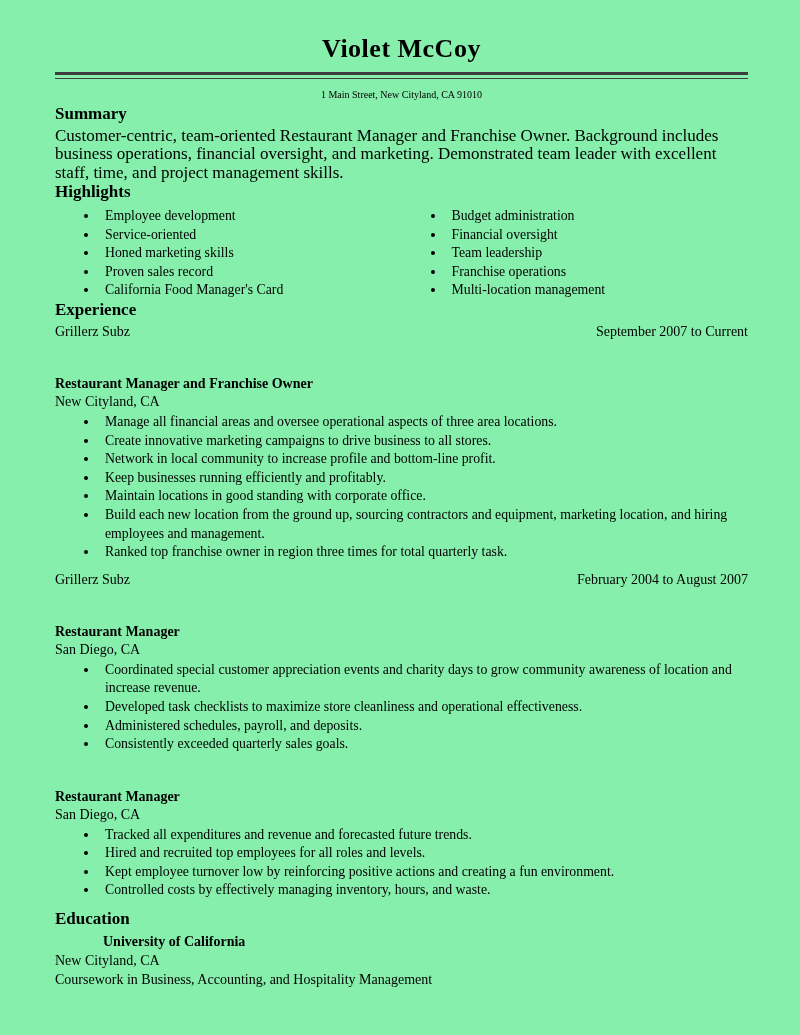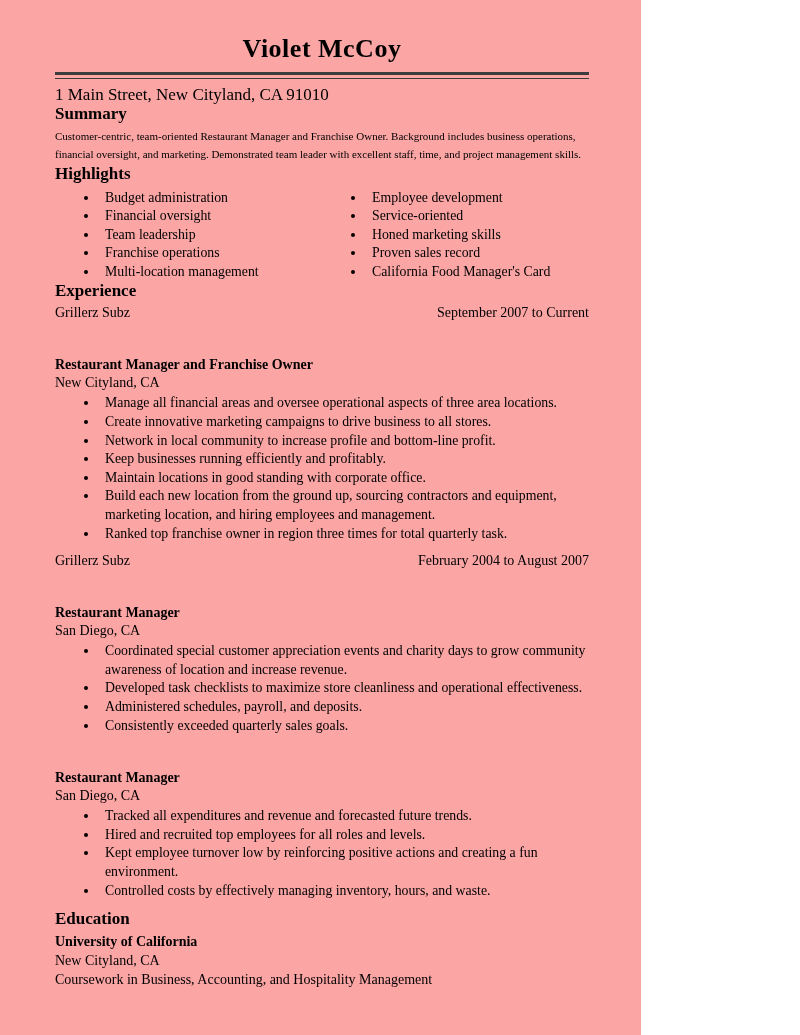--- a/index.html
+++ b/index.html
@@ -5,51 +5,52 @@
   * { margin: 0; padding: 0; box-sizing: border-box; }
   html, body { background: #ffffff; }
   body {
     width: 800px;
     height: 1035px;
     font-family: "Liberation Serif", "DejaVu Serif", serif;
     color: #000000;
     -webkit-font-smoothing: antialiased;
   }
   .page {
-    width: 641px;
+    width: 800px;
     height: 1035px;
     padding: 34px 52px 10px 55px;
-    background: #fca5a5;
+    background: #86efac;
   }
   
   .name {
     text-align: center;
     font-size: 26px;
     font-weight: bold;
     letter-spacing: 0.5px;
     margin-bottom: 8px;
   }
   .double-rule {
     height: 7px;
     border-top: 3px solid #3d3d3d;
     border-bottom: 1px solid #3d3d3d;
     margin: 0 0 7px 0;
   }
   .contact {
-    font-size: 17px;
+    text-align: center;
+    font-size: 10px;
     line-height: 17.5px;
   }
   
   .section-heading {
     font-size: 17px;
     font-weight: bold;
     margin-bottom: 3px;
   }
   .summary-text {
-    font-size: 11px;
+    font-size: 17px;
     line-height: 18.5px;
   }
   
   .highlights-cols {
     display: flex;
     flex-direction: row;
   }
   .highlights-col { width: 50%; }
   ul.bullets {
     list-style: disc;
@@ -75,20 +76,21 @@
   }
   .job-location {
     font-size: 14px;
     line-height: 18px;
   }
   
   .edu-school {
     font-size: 14px;
     font-weight: bold;
     line-height: 19px;
+    margin-left: 48px;
   }
   .edu-line {
     font-size: 14px;
     line-height: 19px;
   }
 </style>
 </head>
 <body>
 
 <div class="page">
@@ -99,34 +101,34 @@
     <div>1 Main Street, New Cityland, CA 91010</div>
   </div>
 
   <div class="section-heading">Summary</div>
   <div class="summary-text">Customer-centric, team-oriented Restaurant Manager and Franchise Owner. Background includes business operations, financial oversight, and marketing. Demonstrated team leader with excellent staff, time, and project management skills.</div>
 
   <div class="section-heading">Highlights</div>
   <div class="highlights-cols">
     <div class="highlights-col">
       <ul class="bullets">
+        <li>Employee development</li>
+        <li>Service-oriented</li>
+        <li>Honed marketing skills</li>
+        <li>Proven sales record</li>
+        <li>California Food Manager's Card</li>
+      </ul>
+    </div>
+    <div class="highlights-col">
+      <ul class="bullets">
         <li>Budget administration</li>
         <li>Financial oversight</li>
         <li>Team leadership</li>
         <li>Franchise operations</li>
         <li>Multi-location management</li>
-      </ul>
-    </div>
-    <div class="highlights-col">
-      <ul class="bullets">
-        <li>Employee development</li>
-        <li>Service-oriented</li>
-        <li>Honed marketing skills</li>
-        <li>Proven sales record</li>
-        <li>California Food Manager's Card</li>
       </ul>
     </div>
   </div>
 
   <div class="section-heading">Experience</div>
 
   <div class="job">
     <div class="job-head-row">
       <span>Grillerz Subz</span>
       <span>September 2007 to Current</span>

